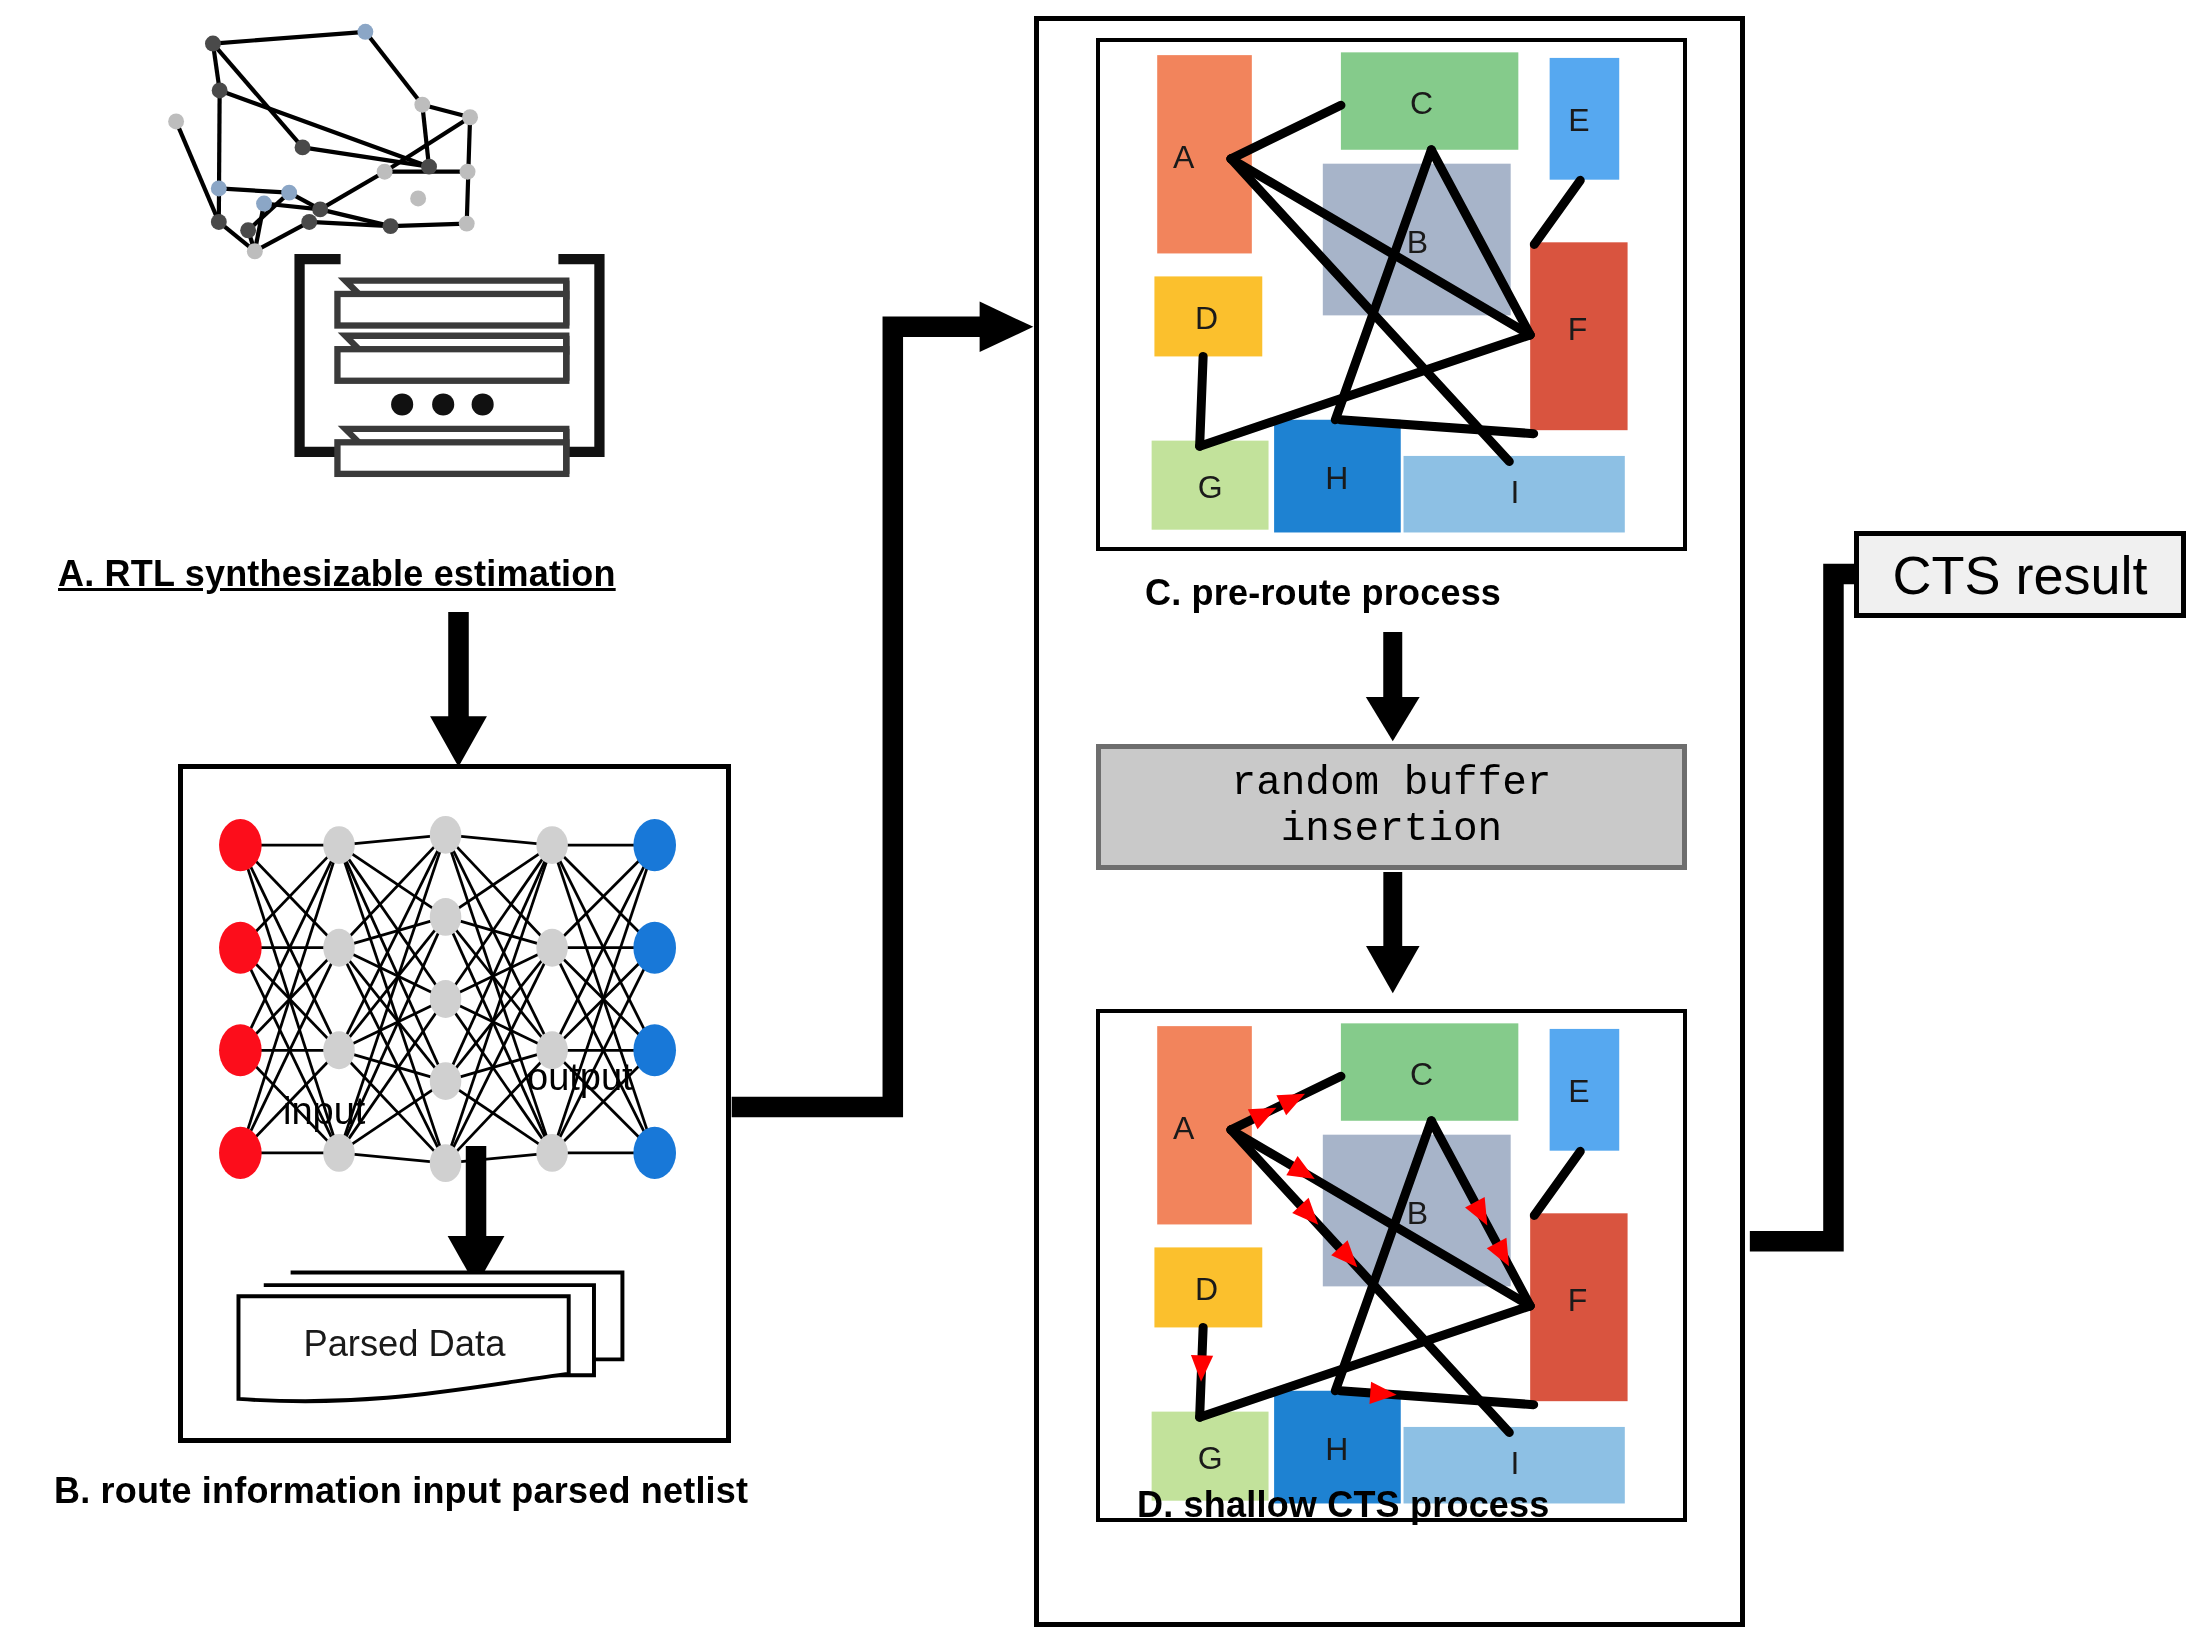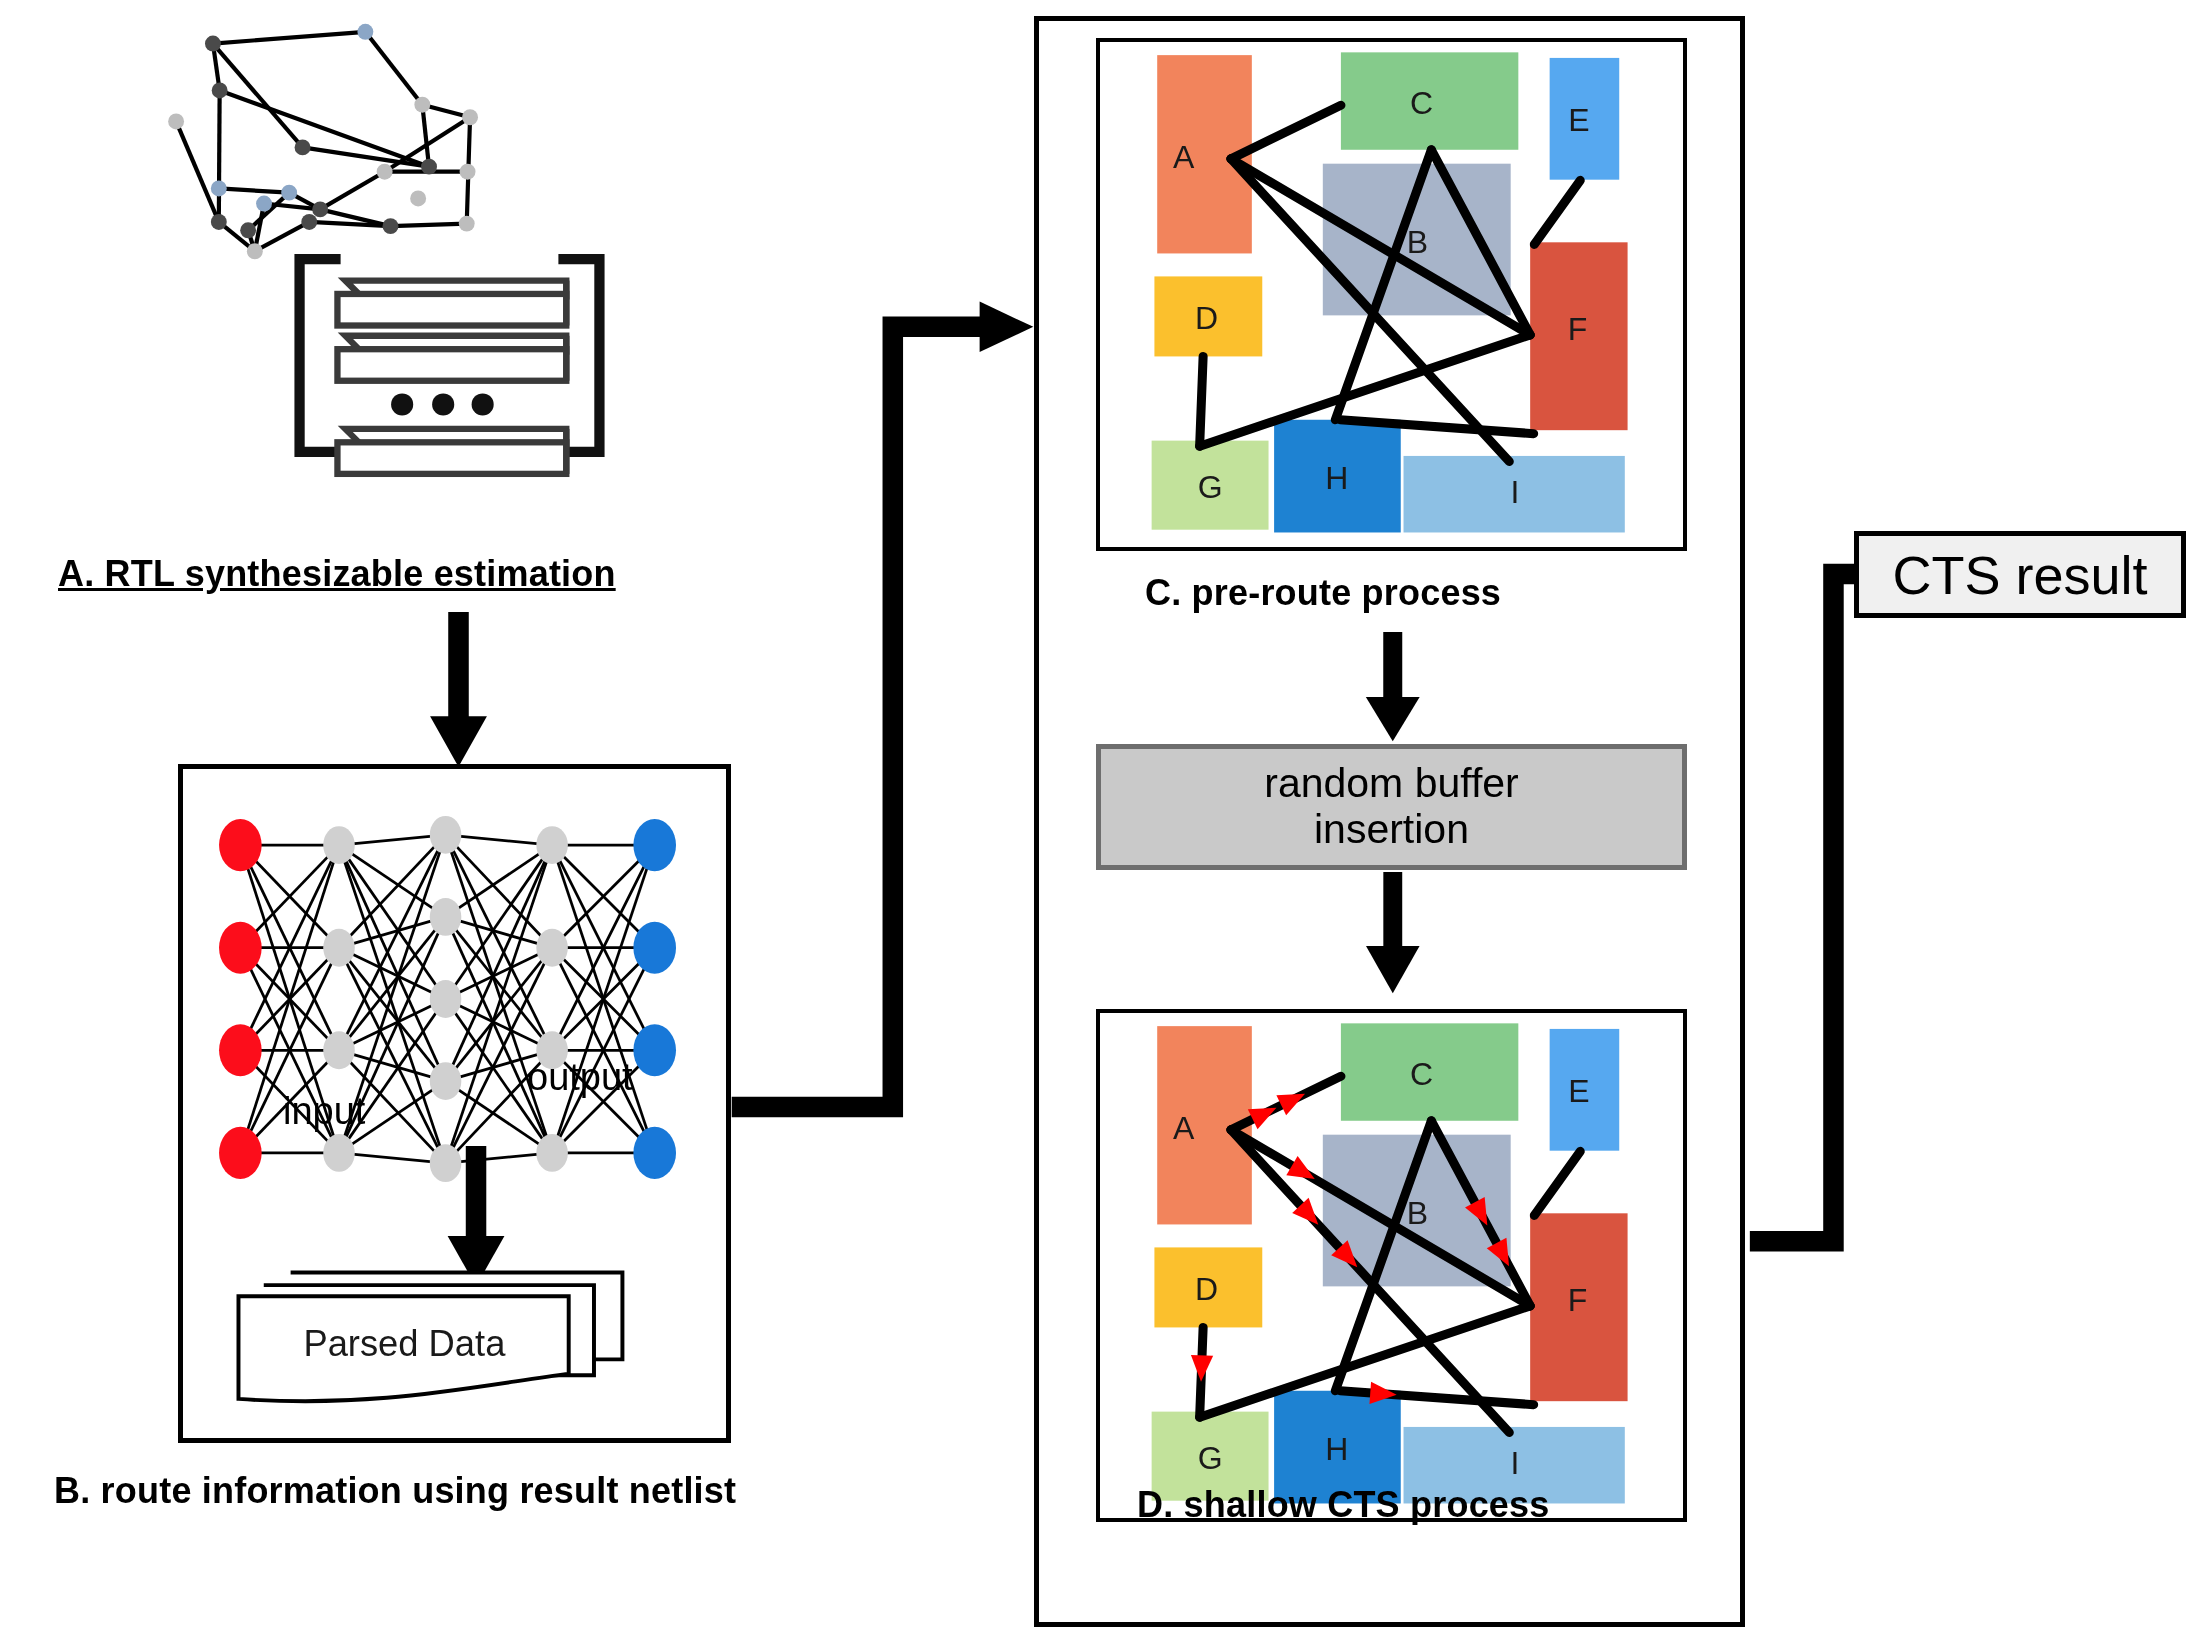--- a/index.html
+++ b/index.html
@@ -8,21 +8,21 @@
   .abs{position:absolute;}
   .caption{font-weight:bold;font-size:36px;letter-spacing:0.2px;white-space:nowrap;}
   .plain{font-size:38px;white-space:nowrap;}
   svg{display:block;overflow:visible;}
   .blk-label{font-size:46px;fill:#1a1a1a;font-family:"Liberation Sans",sans-serif;}
   .nn-box{border:5.5px solid #000;background:#fff;box-sizing:border-box;}
   .panel-outer{border:5.5px solid #000;background:#fff;box-sizing:border-box;}
   .panel-inner{border:4.7px solid #000;background:#fff;box-sizing:border-box;}
   .rbuf{border:5.5px solid #6e6e6e;background:#c9c9c9;box-sizing:border-box;
         display:flex;align-items:center;justify-content:center;text-align:center;
-        font-size:41px;line-height:1.12;}
+        font-size:41px;line-height:1.12;font-family:Liberation Mono, monospace;}
   .cts{border:5.5px solid #000;background:#f0f0f0;box-sizing:border-box;
        display:flex;align-items:center;justify-content:center;font-size:54px;}
 </style>
 </head>
 <body>
 
 <div class="abs" style="left:0;top:0;width:821px;height:600px;">
 
   <svg style="position:absolute;left:0;top:0;" width="647" height="268" viewBox="330 20 440 320">
       <line x1="418" y1="72" x2="600" y2="58" stroke="#000" stroke-width="5"></line>
@@ -215,21 +215,21 @@
   <path d="M12 114 L84 114 L48 178 Z" fill="#000"></path>
 </svg>
 
 <svg class="abs" style="left:229px;top:1263px;" width="474" height="158" viewBox="0 0 600 200">
   <path d="M78 12 L498 12 L498 122 L438 122" fill="#fff" stroke="#000" stroke-width="5"></path>
   <path d="M44 28 L462 28 L462 142 L400 142" fill="#fff" stroke="#000" stroke-width="5"></path>
   <path d="M12 42 L430 42 L430 140 C300 158 180 184 12 172 Z" fill="#fff" stroke="#000" stroke-width="5"></path>
   <text class="blk-label" x="222" y="118" text-anchor="middle" font-size="52">Parsed Data</text>
 </svg>
 
-<div class="abs caption" style="left:54px;top:1470px;">B.  route information using result netlist</div>
+<div class="abs caption" style="left:54px;top:1470px;">B.  route information input parsed netlist</div>
 
 <svg class="abs" style="left:711px;top:300px;" width="332" height="837" viewBox="0 0 420 1060">
   <path d="M26 1022 L230 1022 L230 34 L352 34" stroke="#000" stroke-width="26" fill="none"></path>
   <path d="M340 2 L340 66 L408 34 Z" fill="#000"></path>
 </svg>
 
 <div class="abs panel-outer" style="left:1034px;top:16px;width:711px;height:1611px;"></div>
 
 <div class="abs panel-inner" style="left:1096px;top:38px;width:591px;height:513px;"></div>
 

